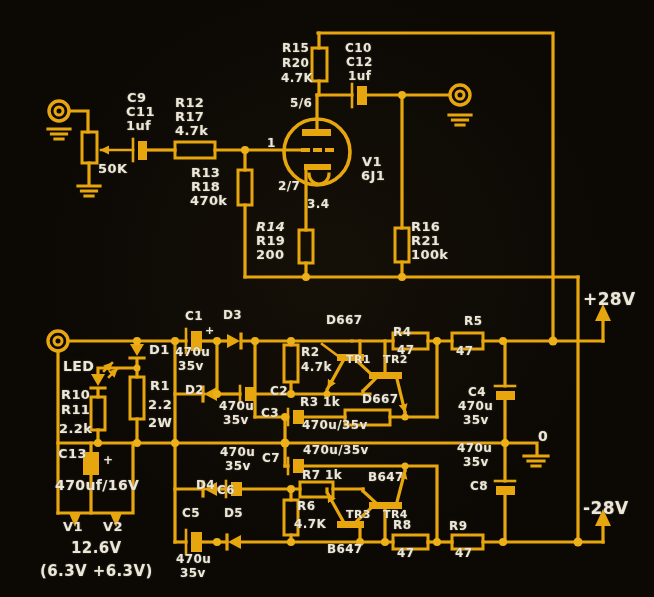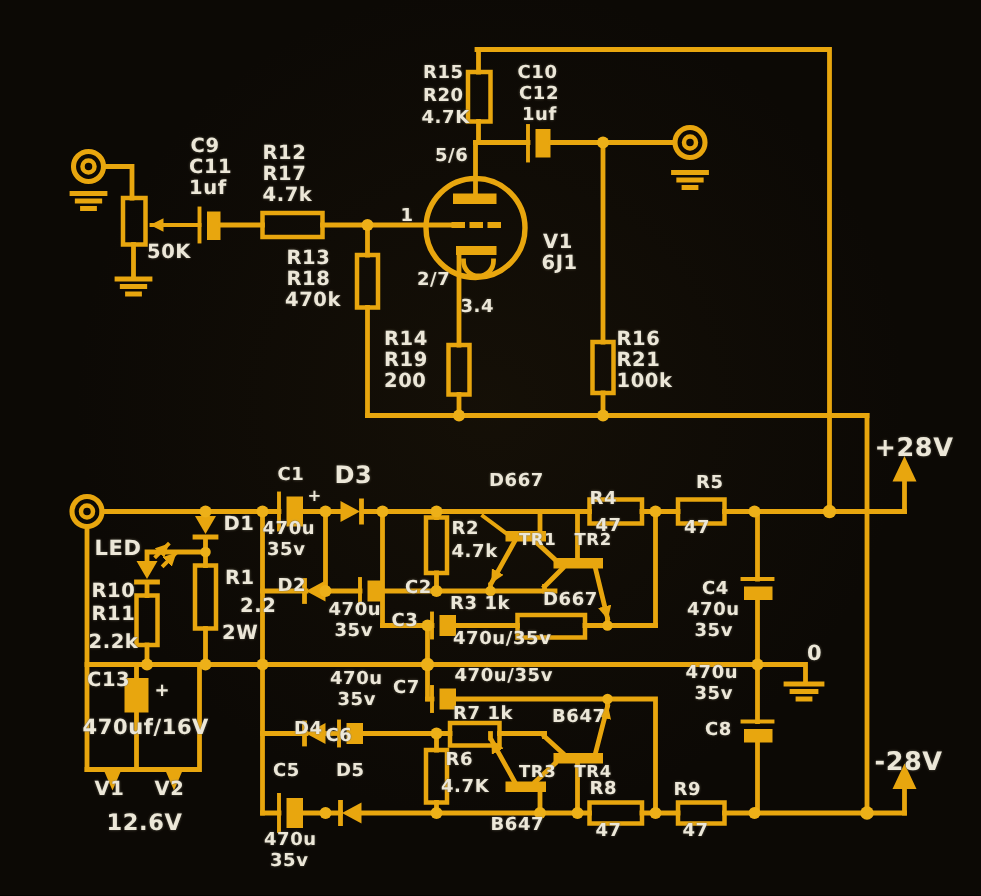--- a/index.html
+++ b/index.html
@@ -332,48 +332,49 @@
       <span style="left: 348px; top: 70px; font-size: 12px;">1uf</span>
       <span style="left: 290px; top: 97px; font-size: 12px;">5/6</span>
       <span style="left: 267px; top: 137px; font-size: 12px;">1</span>
       <span style="left: 362px; top: 155px; font-size: 13px;">V1</span>
       <span style="left: 361px; top: 169px; font-size: 13px;">6J1</span>
       <span style="left: 278px; top: 180px; font-size: 12px;">2/7</span>
       <span style="left: 307px; top: 198px; font-size: 12px;">3.4</span>
       <span style="left: 191px; top: 166px; font-size: 13px;">R13</span>
       <span style="left: 191px; top: 180px; font-size: 13px;">R18</span>
       <span style="left: 190px; top: 194px; font-size: 13px;">470k</span>
-      <span style="left: 256px; top: 220px; font-size: 13px;">R14</span>
+      <span style="left: 256px; top: 220px; font-size: 13px; font-style: italic;">R14</span>
       <span style="left: 256px; top: 234px; font-size: 13px;">R19</span>
       <span style="left: 256px; top: 248px; font-size: 13px;">200</span>
       <span style="left: 411px; top: 220px; font-size: 13px;">R16</span>
       <span style="left: 411px; top: 234px; font-size: 13px;">R21</span>
       <span style="left: 411px; top: 248px; font-size: 13px;">100k</span>
       <span style="left: 583px; top: 291px; font-size: 17px;">+28V</span>
       <span style="left: 583px; top: 500px; font-size: 17px;">-28V</span>
       <span style="left: 538px; top: 429px; font-size: 14px;">0</span>
       <span style="left: 63px; top: 359px; font-size: 14px;">LED</span>
       <span style="left: 61px; top: 388px; font-size: 13px;">R10</span>
       <span style="left: 61px; top: 403px; font-size: 13px;">R11</span>
       <span style="left: 59px; top: 422px; font-size: 13px;">2.2k</span>
       <span style="left: 149px; top: 343px; font-size: 13px;">D1</span>
       <span style="left: 150px; top: 379px; font-size: 13px;">R1</span>
-      <span style="left: 160px; top: 398px; font-size: 13px;">2.2</span>
+      <span style="left: 148px; top: 398px; font-size: 13px;">2.2</span>
       <span style="left: 148px; top: 416px; font-size: 13px;">2W</span>
       <span style="left: 58px; top: 447px; font-size: 13px;">C13</span>
       <span style="left: 103px; top: 454px; font-size: 12px;">+</span>
       <span style="left: 55px; top: 478px; font-size: 14px;">470uf/16V</span>
       <span style="left: 63px; top: 520px; font-size: 13px;">V1</span>
       <span style="left: 103px; top: 520px; font-size: 13px;">V2</span>
       <span style="left: 71px; top: 541px; font-size: 15px;">12.6V</span>
+      <span style="left: 40px; top: 564px; font-size: 15px;">(6.3V +6.3V)</span>
       <span style="left: 185px; top: 310px; font-size: 12px;">C1</span>
       <span style="left: 205px; top: 325px; font-size: 11px;">+</span>
       <span style="left: 175px; top: 346px; font-size: 12px;">470u</span>
       <span style="left: 178px; top: 360px; font-size: 12px;">35v</span>
-      <span style="left: 223px; top: 309px; font-size: 16px;">D3</span>
+      <span style="left: 223px; top: 309px; font-size: 12px;">D3</span>
       <span style="left: 185px; top: 384px; font-size: 12px;">D2</span>
       <span style="left: 222px; top: 385px; font-size: 12px; padding-left: 48px;">C2</span>
       <span style="left: 219px; top: 400px; font-size: 12px;">470u</span>
       <span style="left: 223px; top: 414px; font-size: 12px;">35v</span>
       <span style="left: 301px; top: 346px; font-size: 12px;">R2</span>
       <span style="left: 301px; top: 361px; font-size: 12px;">4.7k</span>
       <span style="left: 261px; top: 407px; font-size: 12px;">C3</span>
       <span style="left: 302px; top: 419px; font-size: 12px;">470u/35v</span>
       <span style="left: 300px; top: 396px; font-size: 12px;">R3 1k</span>
       <span style="left: 326px; top: 314px; font-size: 12px;">D667</span>

